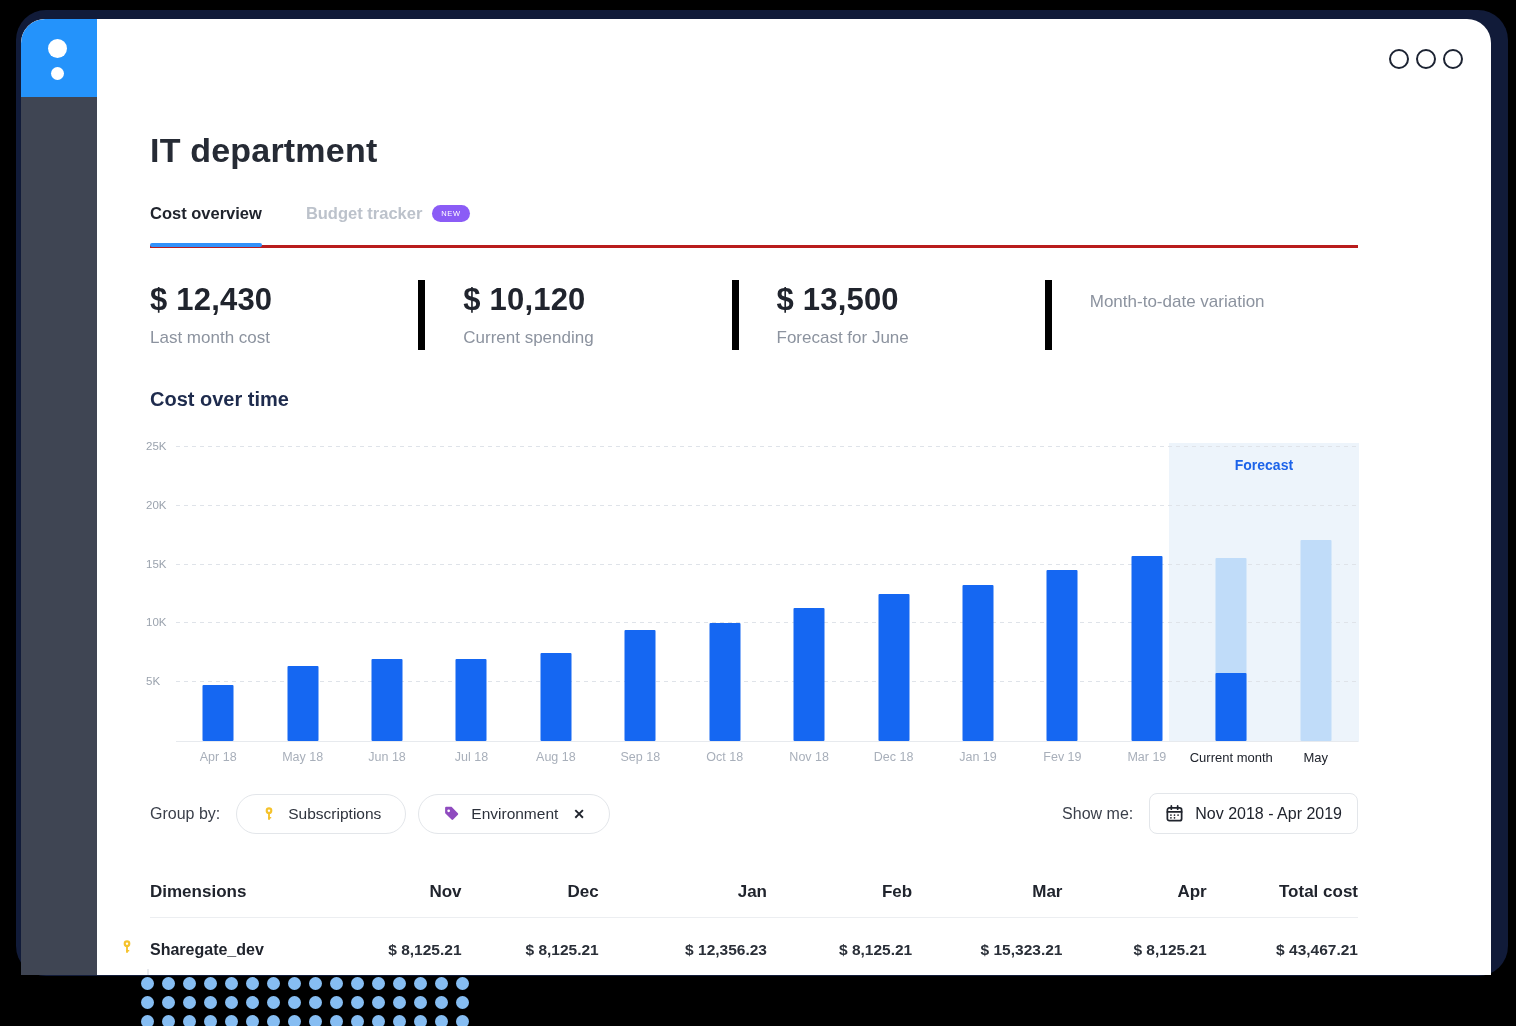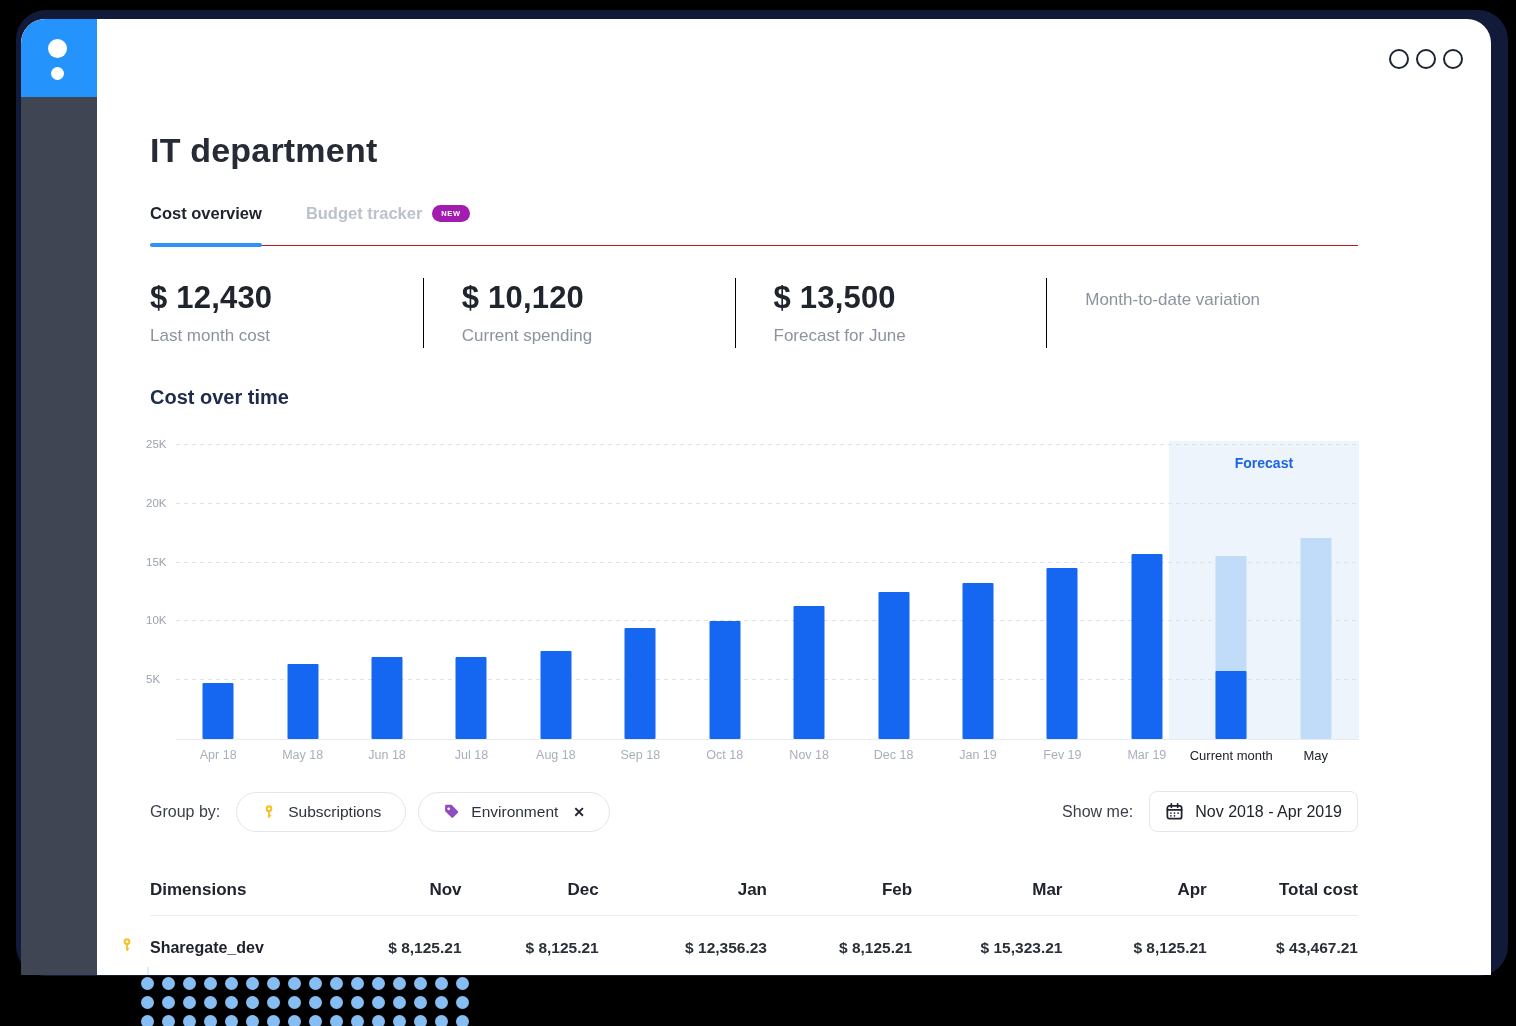--- a/index.html
+++ b/index.html
@@ -26,30 +26,30 @@
   .logo .dot-big { position:absolute; left:27px; top:20px; width:19px; height:19px; border-radius:50%; background:#fff; }
   .logo .dot-small { position:absolute; left:30px; top:48px; width:13px; height:13px; border-radius:50%; background:#fff; }
   .sidebar { position:absolute; left:0; top:78px; width:76px; bottom:0; background:#3f4553; }
   .controls { position:absolute; top:30px; right:28px; display:flex; gap:7px; }
   .controls span { width:20px; height:20px; border-radius:50%; border:2.5px solid #1d2433; background:#fff; display:block; }
 
   .main { position:absolute; left:76px; top:0; right:0; bottom:0; padding:0 133px 0 53px; }
 
   .page-title { margin-top:112px; font-size:34px; font-weight:700; color:#262b35; letter-spacing:.2px; }
 
-  .tabs { display:flex; gap:44px; margin-top:34px; border-bottom:1px solid #b91c1c; }
+  .tabs { display:flex; gap:44px; margin-top:34px; border-bottom:3px solid #b91c1c; }
   .tab { position:relative; padding-bottom:22px; font-size:16.5px; font-weight:700; color:#20242d; cursor:pointer; display:flex; align-items:center; gap:10px; }
   .tab.inactive { color:#bcc2cb; font-weight:600; }
   .tab.active::after { content:""; position:absolute; left:0; right:0; bottom:-2px; height:4px; background:#3291f9; border-radius:3px; }
-  .new-badge { background:#a21caf; color:#fff; font-size:7.5px; font-weight:700; letter-spacing:.6px; padding:4px 9px; border-radius:9px; }
+  .new-badge { background:#8b5cf6; color:#fff; font-size:7.5px; font-weight:400; letter-spacing:.6px; padding:4px 9px; border-radius:9px; }
 
   .stats { display:flex; margin-top:32px; }
   .stat { flex:1; padding:2px 0 2px 38px; }
   .stat:first-child { padding-left:0; }
-  .stat + .stat { border-left:1px solid #000000; }
+  .stat + .stat { border-left:7px solid #000000; }
   .stat-value-row { display:flex; align-items:flex-end; gap:14px; }
   .stat-value { font-size:31px; font-weight:700; color:#20242d; letter-spacing:.2px; }
   .stat-badge { background:#e3e6e9; border-radius:15px; padding:6px 12px; font-size:13px; font-weight:700; color:#20242d; display:flex; align-items:center; gap:7px; white-space:nowrap; }
   .stat-badge .tri { width:0; height:0; border-left:6px solid transparent; border-right:6px solid transparent; border-bottom:9px solid #5c6575; }
   .stat-label { margin-top:10px; font-size:17px; color:#8c939f; }
 
   .chart-title { margin-top:38px; font-size:20px; font-weight:700; color:#1e2b4d; }
 
   .chart { position:relative; height:294px; margin-top:36px; }
   .plot { position:absolute; left:26px; right:0; top:0; bottom:0; }

